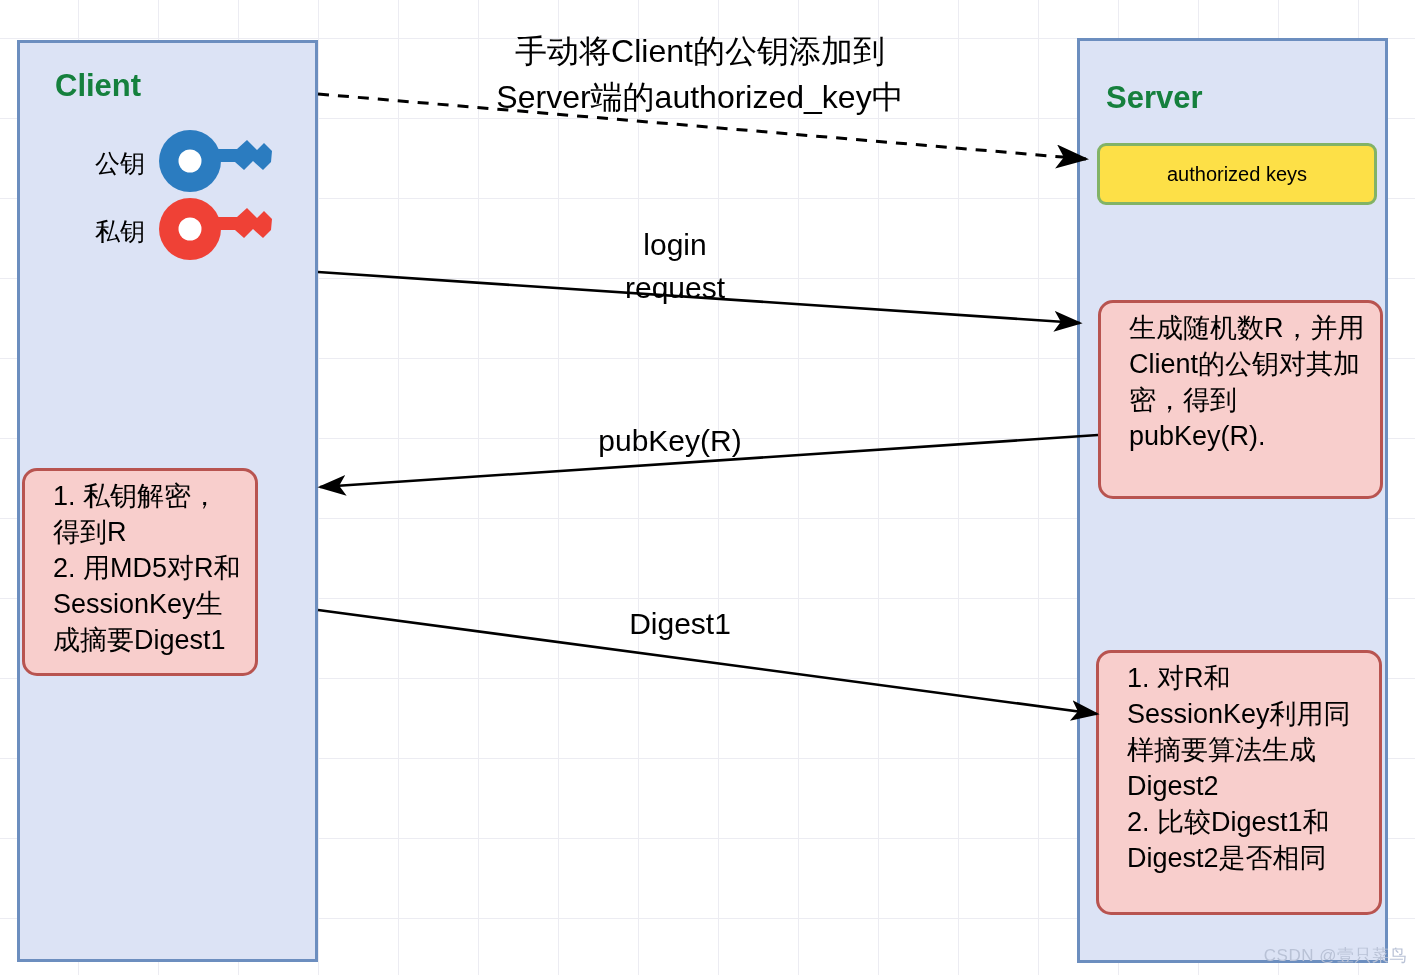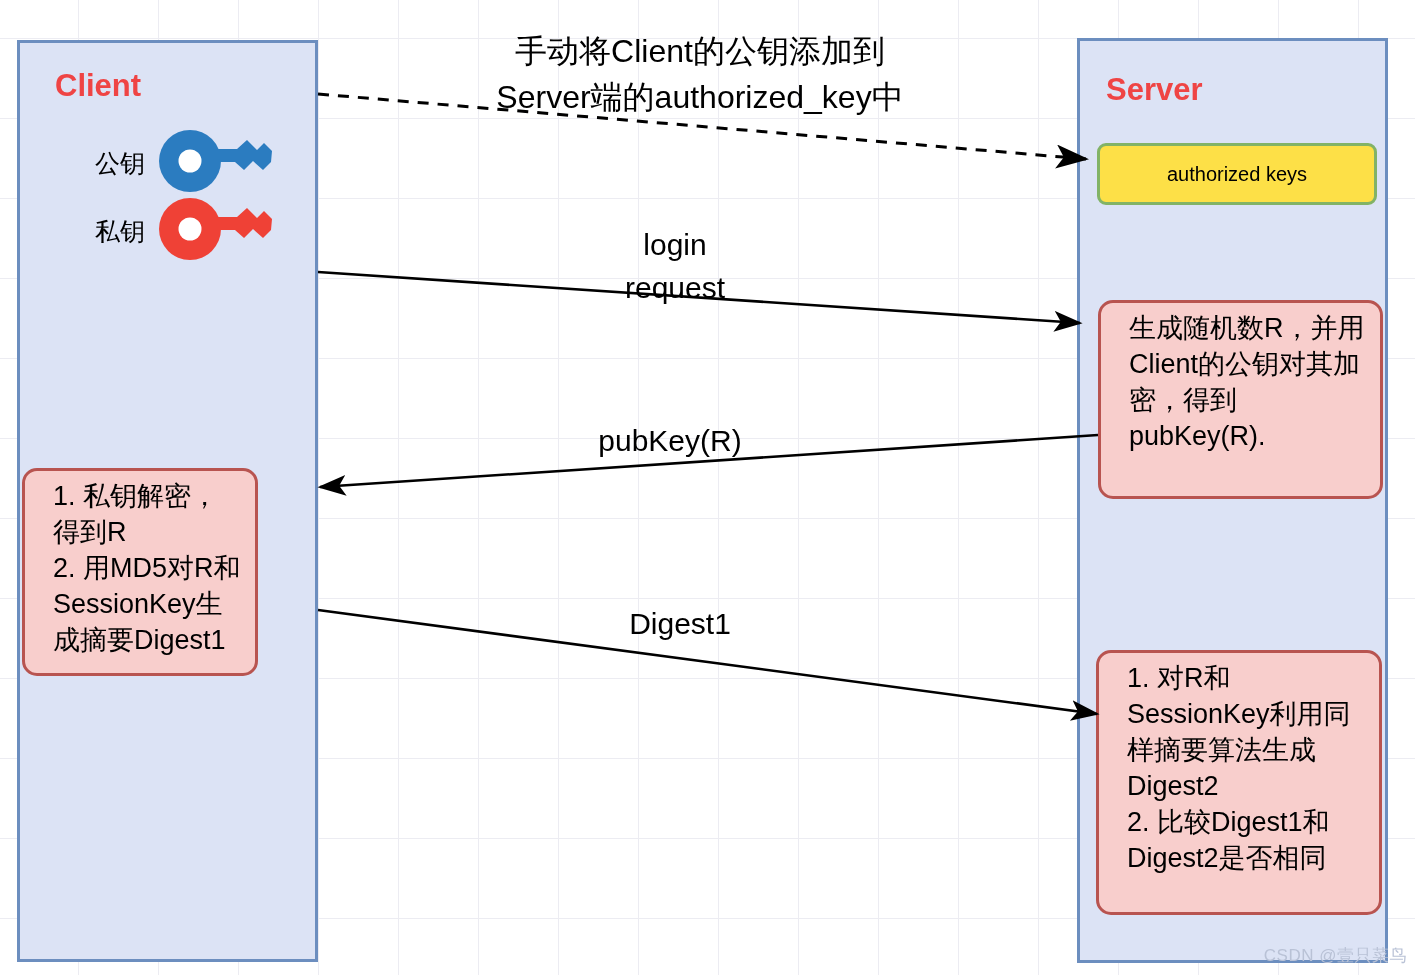--- a/index.html
+++ b/index.html
@@ -21,21 +21,21 @@
   .box{position:absolute;box-sizing:border-box;}
 
   .lane{
     background:#dce3f5;
     border:3px solid #6c8ebf;
   }
   .lane-title{
     position:absolute;
     font-weight:bold;
     font-size:31px;
-    color:#ef4444;
+    color:#15803d;
     letter-spacing:0px;
   }
 
   .authkeys{
     background:#fde047;
     border:3px solid #82b366;
     border-radius:9px;
     display:flex;align-items:center;justify-content:center;
     font-size:20px;color:#000;
   }
@@ -109,21 +109,21 @@
       </g>
       <circle cx="31" cy="31" r="11.5" fill="#ffffff"></circle>
     </svg>
   </span>
 </div>
 
 <div class="box note" style="left:22px;top:468px;width:236px;height:208px;">1. 私钥解密，得到R
 2. 用MD5对R和SessionKey生成摘要Digest1</div>
 
 <div class="box lane" style="left:1077px;top:38px;width:311px;height:925px;"></div>
-<div class="lane-title" style="left:1106px;top:72px;">Server</div>
+<div class="lane-title" style="left:1106px;top:80px;">Server</div>
 
 <div class="box authkeys" style="left:1097px;top:143px;width:280px;height:62px;">authorized keys</div>
 
 <div class="box note" style="left:1098px;top:300px;width:285px;height:199px;">生成随机数R，并用Client的公钥对其加密，得到pubKey(R).</div>
 
 <div class="box note" style="left:1096px;top:650px;width:286px;height:265px;">1. 对R和SessionKey利用同样摘要算法生成Digest2
 2. 比较Digest1和Digest2是否相同</div>
 
 <svg class="overlay">
   <defs>

